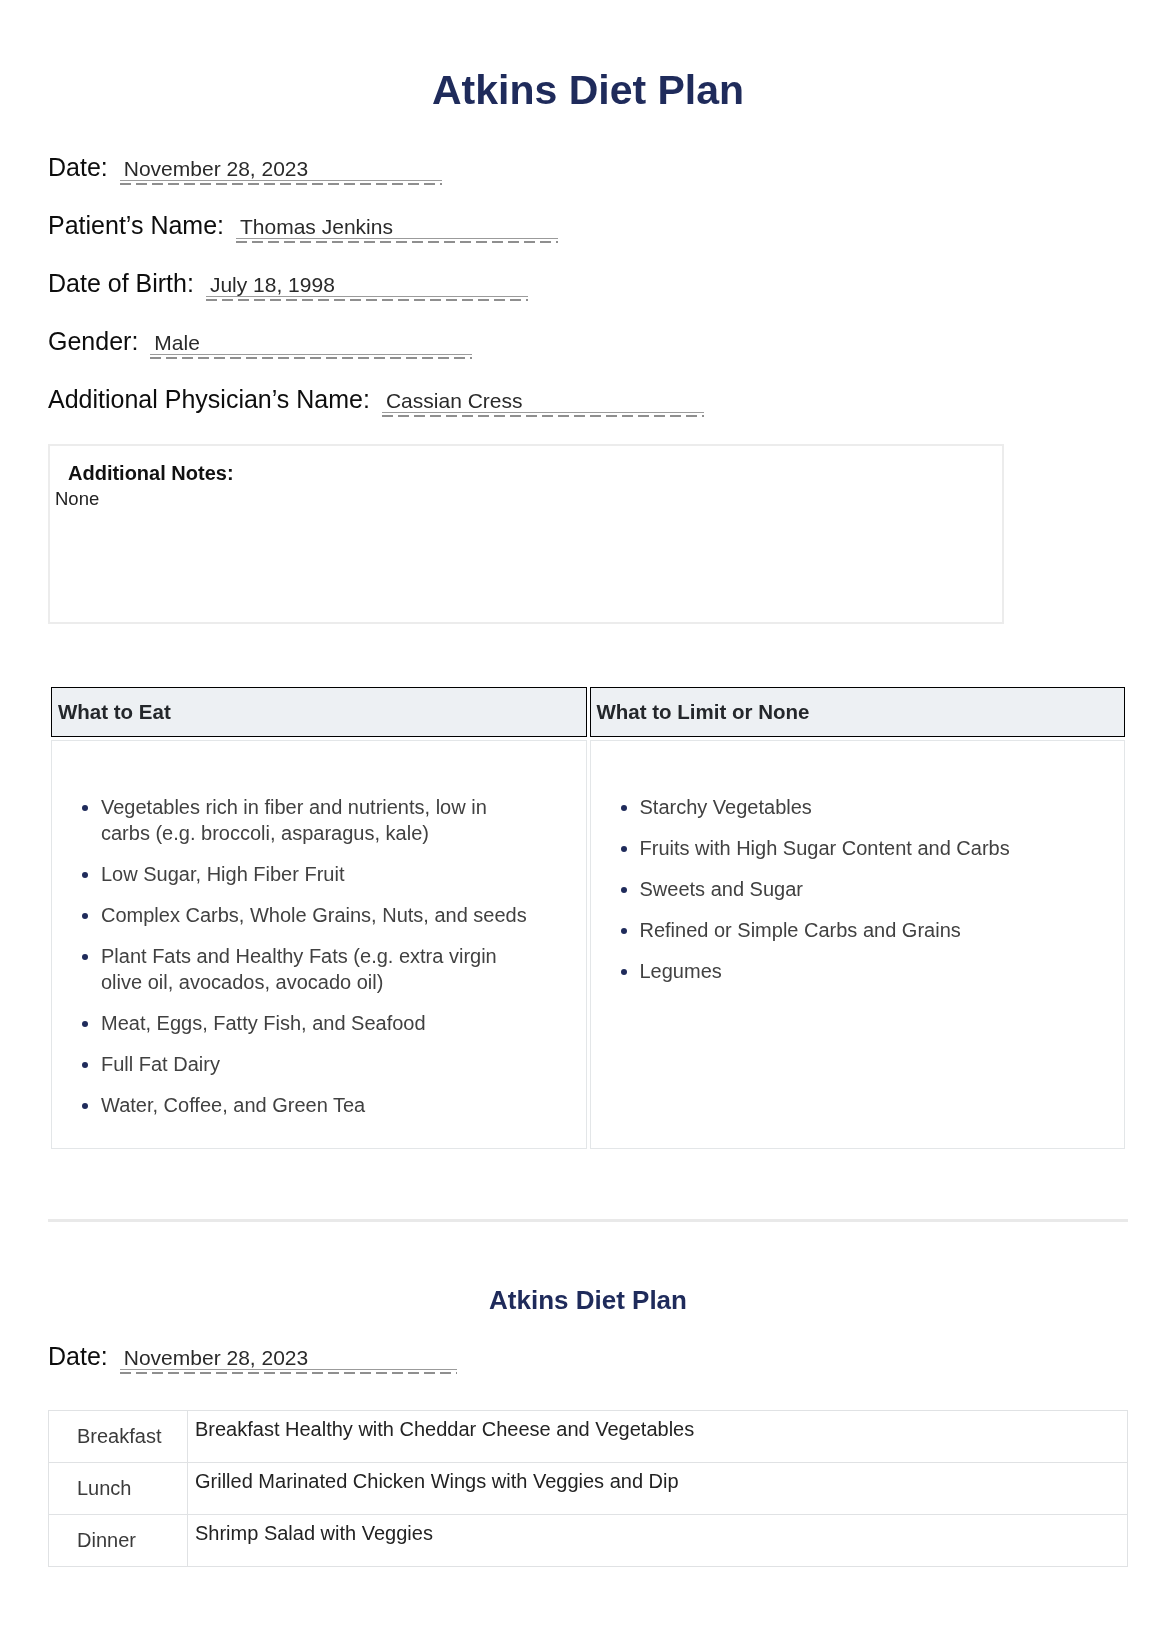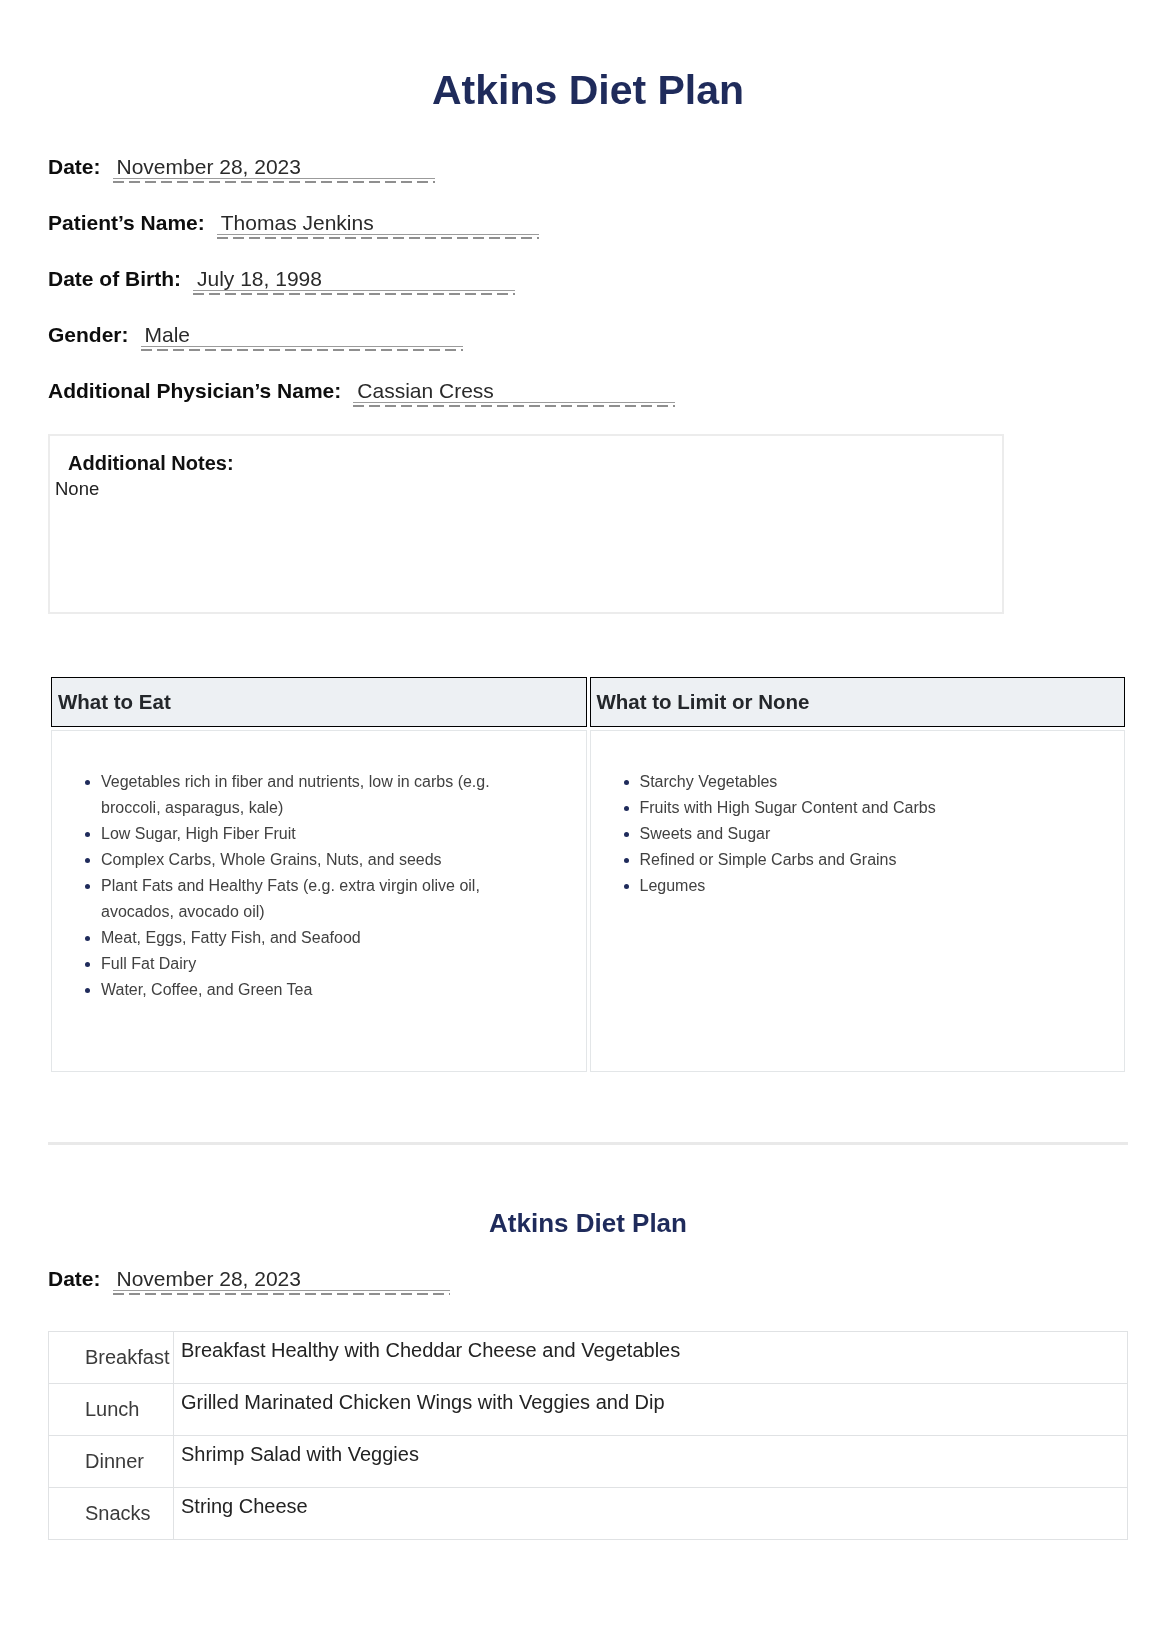--- a/index.html
+++ b/index.html
@@ -28,23 +28,23 @@
   }
 
   
   .fields { margin-top: 40px; }
   .frow {
     display: flex;
     align-items: baseline;
     margin-bottom: 27px;
   }
   .flabel {
-    font-size: 21px;
+    font-size: 25px;
     line-height: 26px;
-    font-weight: bold;
+    font-weight: normal;
     color: #0d0d0d;
     margin-right: 12px;
     white-space: nowrap;
     text-align: center;
   }
   .fvalue {
     display: inline-block;
     font-size: 21px;
     line-height: 19px;
     color: #2a2a2a;
@@ -105,24 +105,25 @@
     vertical-align: top;
     height: 342px;
     padding: 38px 14px 30px 12px;
     background: #ffffff;
   }
   .food-table ul {
     margin: 0;
     padding-left: 37px;
   }
   .food-table li {
-    font-size: 16px;
+    font-size: 20px;
     line-height: 26px;
     color: #414141;
     max-width: 440px;
+    margin-top: 15px;
   }
   .food-table li::marker { color: #1f2b5b; }
 
   
   .divider {
     margin-top: 67px;
     width: 1080px;
     height: 3px;
     border: none;
     background: #e9e9e9;
@@ -146,23 +147,23 @@
     width: 1080px;
     border-collapse: collapse;
     table-layout: fixed;
   }
   .meal-table td {
     border: 1px solid #e0e2e4;
     height: 52px;
     background: #ffffff;
   }
   .meal-table .meal-label {
-    width: 125px;
+    width: 139px;
     vertical-align: middle;
-    padding-left: 36px;
+    padding-left: 28px;
     font-size: 20px;
     color: #3b3b3b;
   }
   .meal-table .meal-value {
     vertical-align: top;
     padding: 7px 10px 0 7px;
     font-size: 20px;
     color: #232323;
   }
 </style>
@@ -250,20 +251,16 @@
         <td class="meal-value">Breakfast Healthy with Cheddar Cheese and Vegetables</td>
       </tr>
       <tr>
         <td class="meal-label">Lunch</td>
         <td class="meal-value">Grilled Marinated Chicken Wings with Veggies and Dip</td>
       </tr>
       <tr>
         <td class="meal-label">Dinner</td>
         <td class="meal-value">Shrimp Salad with Veggies</td>
       </tr>
-      <tr>
-        <td class="meal-label">Snacks</td>
-        <td class="meal-value">String Cheese</td>
-      </tr>
     </tbody>
   </table>
 
 </div>
 
 </body></html>

